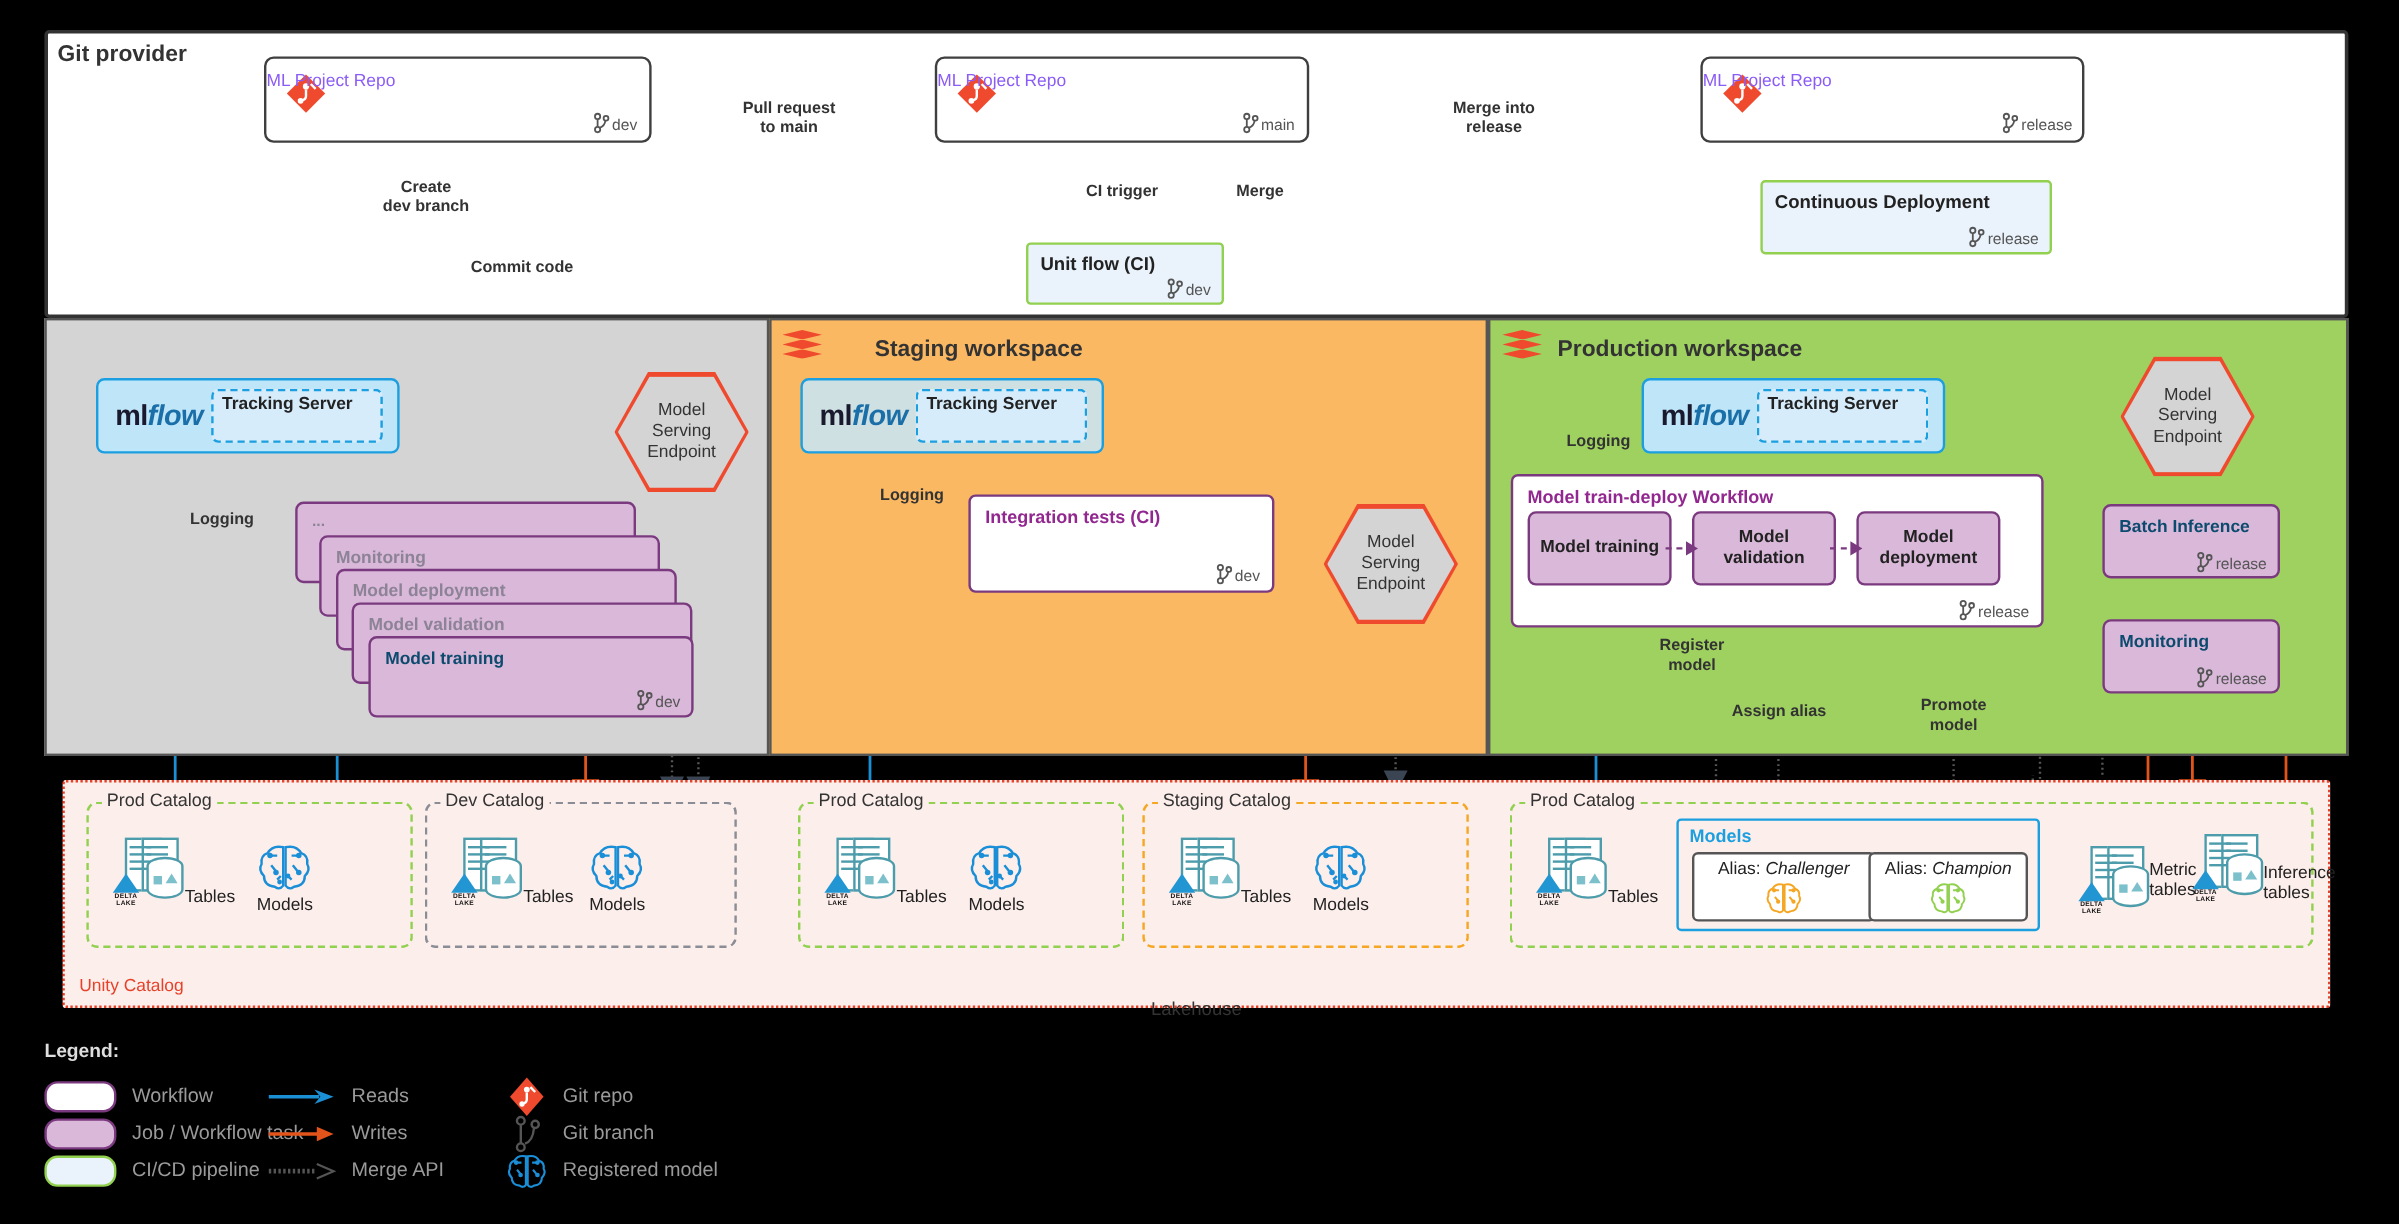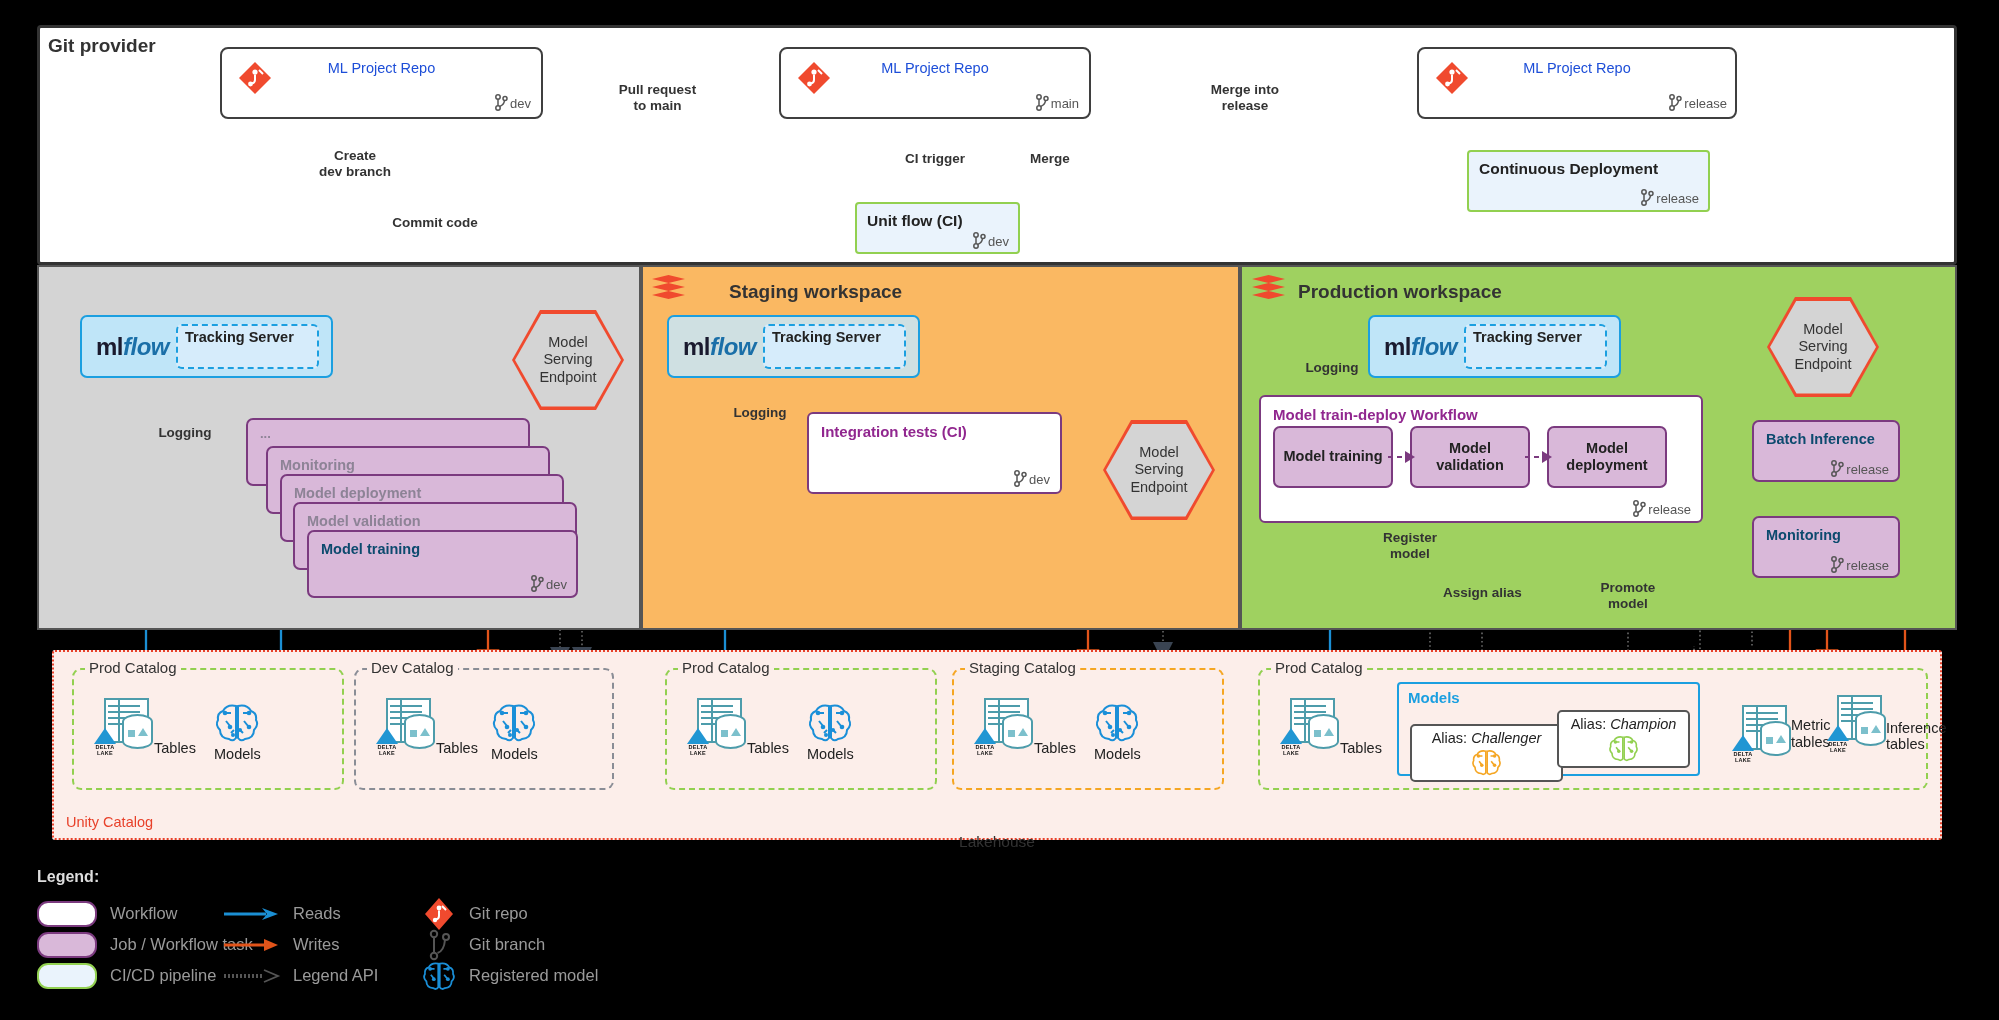--- a/index.html
+++ b/index.html
@@ -21,21 +21,21 @@
   
   .dbx{width:33px;height:33px;position:relative;flex:none;}
   .dbx i{position:absolute;left:0;width:33px;height:8px;background:#f04a2e;
          clip-path:polygon(50% 0,100% 50%,50% 100%,0 50%);}
   .dbx i:nth-child(1){top:0;}
   .dbx i:nth-child(2){top:8px;}
   .dbx i:nth-child(3){top:16px;}
 
   
   .repo{background:#fff;border:2px solid #3f3f3f;border-radius:8px;}
-  .repo-t{position:absolute;left:0;right:0;top:11px;text-align:center;font-size:14.5px;color:#1d4ed8;}
+  .repo-t{position:absolute;left:0;right:0;top:11px;font-size:14.5px;color:#8b5cf6;}
   .gitdiamond{position:absolute;left:16px;top:12px;width:34px;height:34px;}
 
   .cicd{background:#eaf3fc;border:2.5px solid #92d050;border-radius:4px;}
   .cicd-t{position:absolute;left:10px;top:8px;font-size:15.5px;font-weight:bold;color:#222;}
 
   .wf{background:#fff;border:2.5px solid #7b3a7f;border-radius:6px;}
   .wf-t{position:absolute;left:12px;top:9px;font-size:15px;font-weight:bold;color:#91278f;}
 
   .task{background:#d9b8d9;border:2px solid #7b3a7f;border-radius:7px;}
   .task-t{position:absolute;left:12px;top:9px;font-size:14.5px;font-weight:bold;color:#0c4a6e;}
@@ -731,21 +731,21 @@
           <div class="deltatxt">DELTA LAKE</div>
         </div>
       </div>
       <span class="iconcap" style="white-space:pre-line;line-height:1.15;">Inference
 tables</span>
     </div>
   </div>
 
   <div class="abs modelsbox" style="left:1397px;top:682px;width:303px;height:94px;">
     <div class="modelsbox-t">Models</div>
-    <div class="abs alias" style="left:11px;top:40px;width:153px;height:58px;">
+    <div class="abs alias" style="left:11px;top:26px;width:153px;height:58px;">
       <div class="alias-t"><span>Alias:</span> <em>Challenger</em></div>
       <svg style="width:31px;height:30px;" viewBox="0 0 46 44">
         <g stroke="#f5a623" stroke-width="2.4" fill="none">
           <path d="M22 6 Q13 4 9 11 Q3 13 4 20 Q1 25 6 30 Q6 38 15 39 Q19 42 22 38 L22 6Z"></path>
           <path d="M24 6 Q33 4 37 11 Q43 13 42 20 Q45 25 40 30 Q40 38 31 39 Q27 42 24 38 L24 6Z"></path>
           <path d="M12 13 L17 13 M12 21 L16 26 M29 13 L34 13 M30 21 L34 26"></path>
         </g>
         <g fill="#f5a623">
             <circle cx="11" cy="13" r="2.6"></circle>
             <circle cx="16" cy="27" r="2.6"></circle>
@@ -803,21 +803,21 @@
           <path d="M2,8 L44,8" stroke="#e2541a" stroke-width="3"></path>
           <path d="M42,2 L56,8 L42,14 z" fill="#e2541a"></path>
         </svg>
         <div class="lg-txt">Writes</div>
       </div>
       <div class="lg-row">
         <svg style="width:58px;height:16px;" viewBox="0 0 58 16">
           <path d="M2,8 L40,8" stroke="#555" stroke-width="4" stroke-dasharray="2 2"></path>
           <path d="M42,2 L56,8 L42,14" fill="none" stroke="#555" stroke-width="1.8"></path>
         </svg>
-        <div class="lg-txt">Legend API</div>
+        <div class="lg-txt">Merge API</div>
       </div>
     </div>
 
     <div class="abs" style="left:385px;top:30px;">
       <div class="lg-row">
         <svg style="width:34px;height:34px;" viewBox="0 0 34 34">
           <path d="M17 1 L31 17 L17 33 L3 17 Z" fill="#f04a2e"></path>
           <circle cx="17" cy="11" r="2.4" fill="#fff"></circle>
             <circle cx="13" cy="23" r="2.2" fill="#fff"></circle>
           <path d="M17 13.4 L17 19 Q17 22 13.8 22.6" stroke="#fff" stroke-width="2" fill="none"></path>

